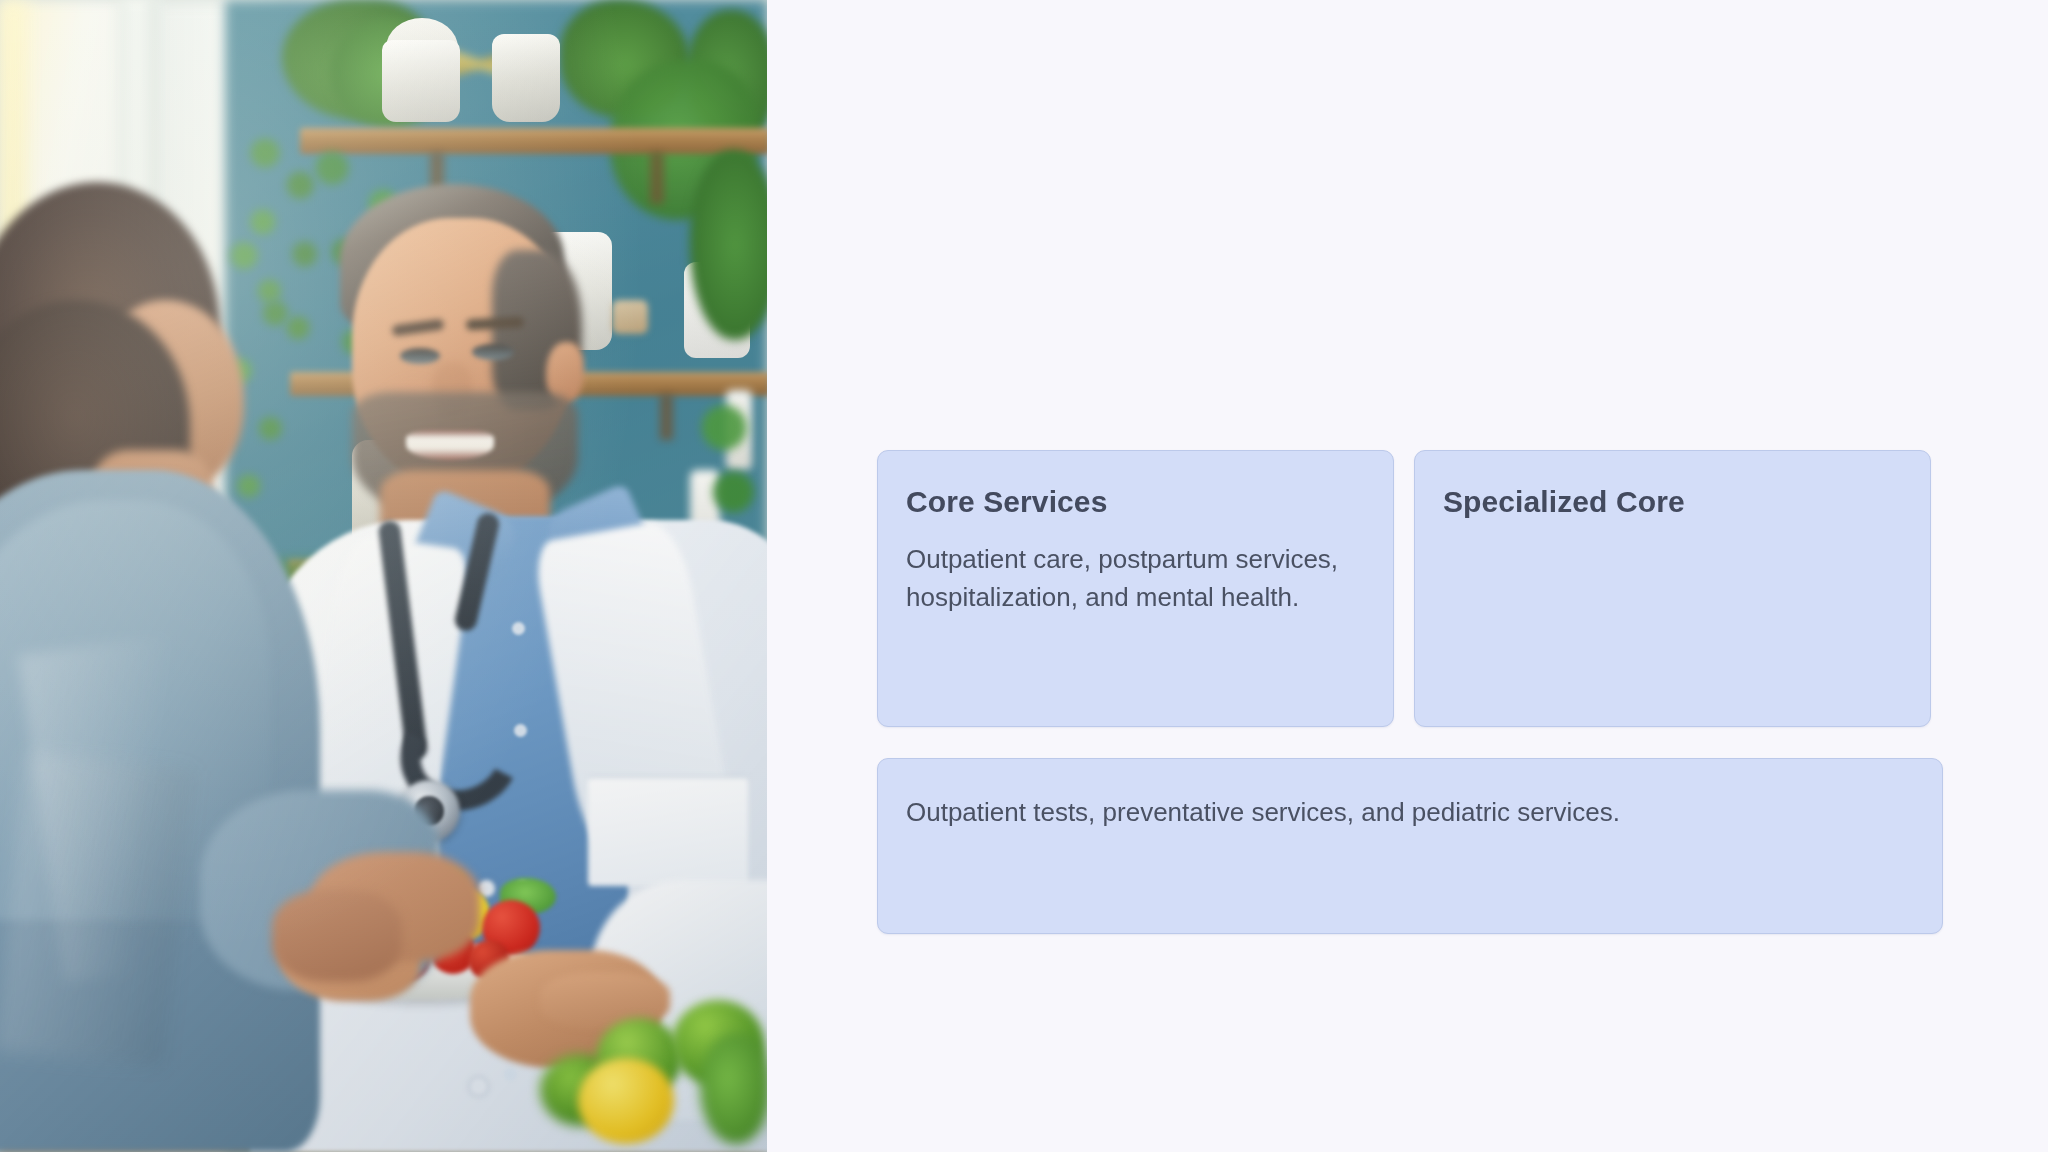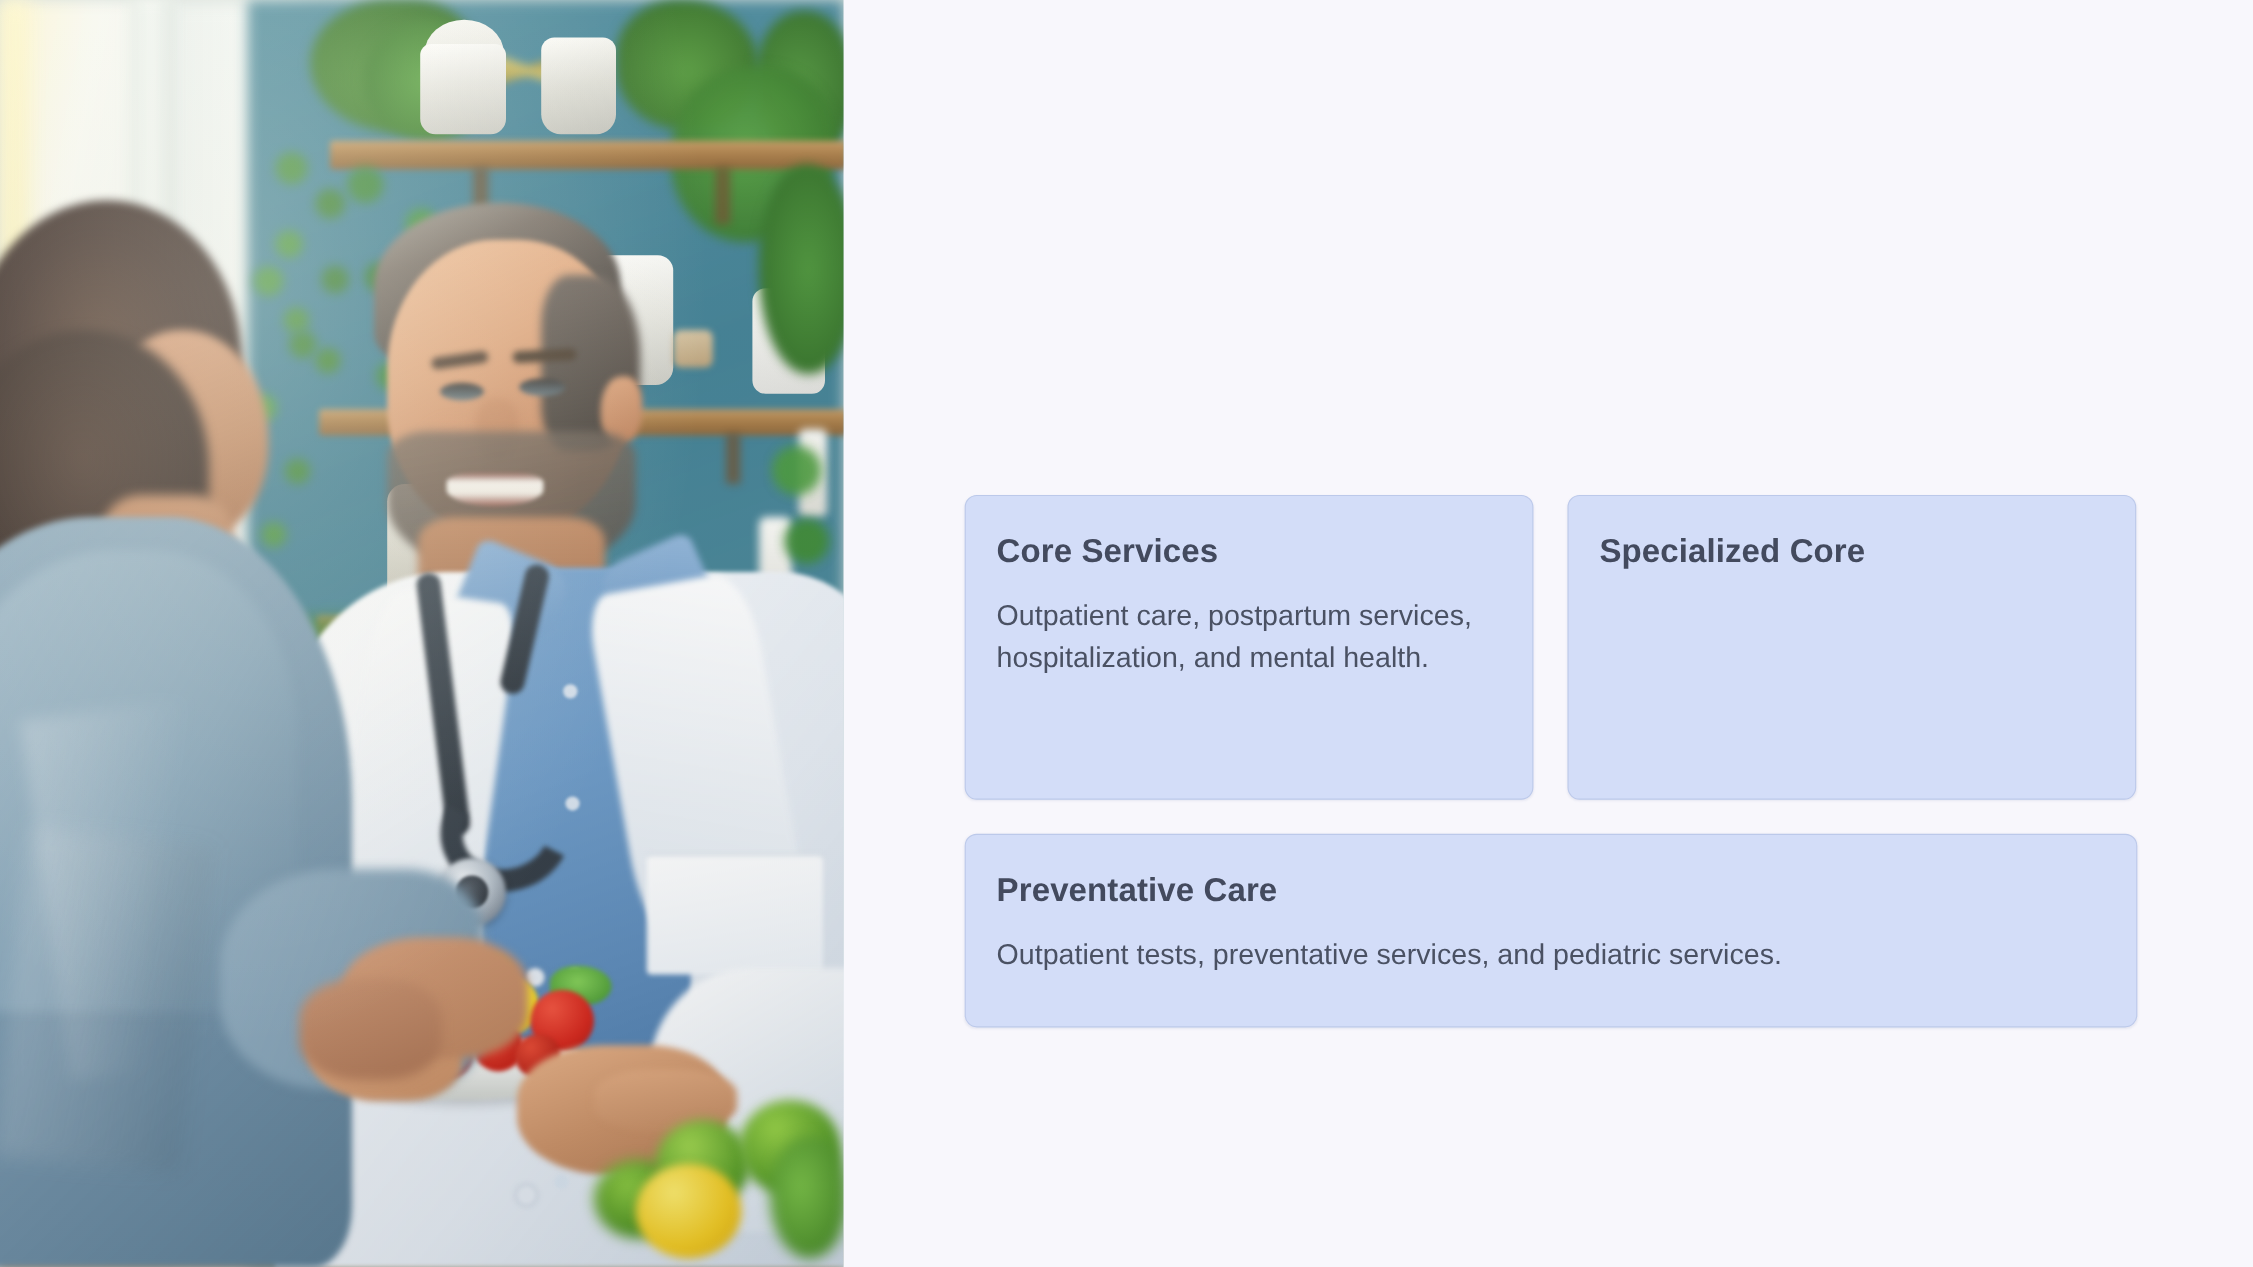--- a/index.html
+++ b/index.html
@@ -452,21 +452,21 @@
     letter-spacing:-0.5px;
     color:#1f2029;
   }
   .cards {
     position:absolute;
     left:110px; top:450px;
     width:1066px;
   }
   .card-row {
     display:flex;
-    gap:31px;
+    gap:20px;
   }
   .card {
     background:#d3ddf8;
     border:1px solid #bcc9ea;
     border-radius:11px;
     padding:34px 28px 28px 28px;
     box-shadow:0 1px 2px rgba(80,100,160,.10);
   }
   .card-half { width:517px; min-height:277px; }
   .card-full { width:1066px; min-height:176px; margin-top:31px; }
@@ -623,20 +623,19 @@
           <div class="card-body">Outpatient care, postpartum services, hospitalization, and mental health.</div>
         </div>
 
         <div class="card card-half">
           <div class="card-title">Specialized Core</div>
         </div>
 
       </div>
 
       <div class="card card-full">
-        <div class="card-title">Preventative Care</div>
         <div class="card-body">Outpatient tests, preventative services, and pediatric services.</div>
       </div>
 
     </div>
   </div>
 
 </div>
 
 </body></html>

